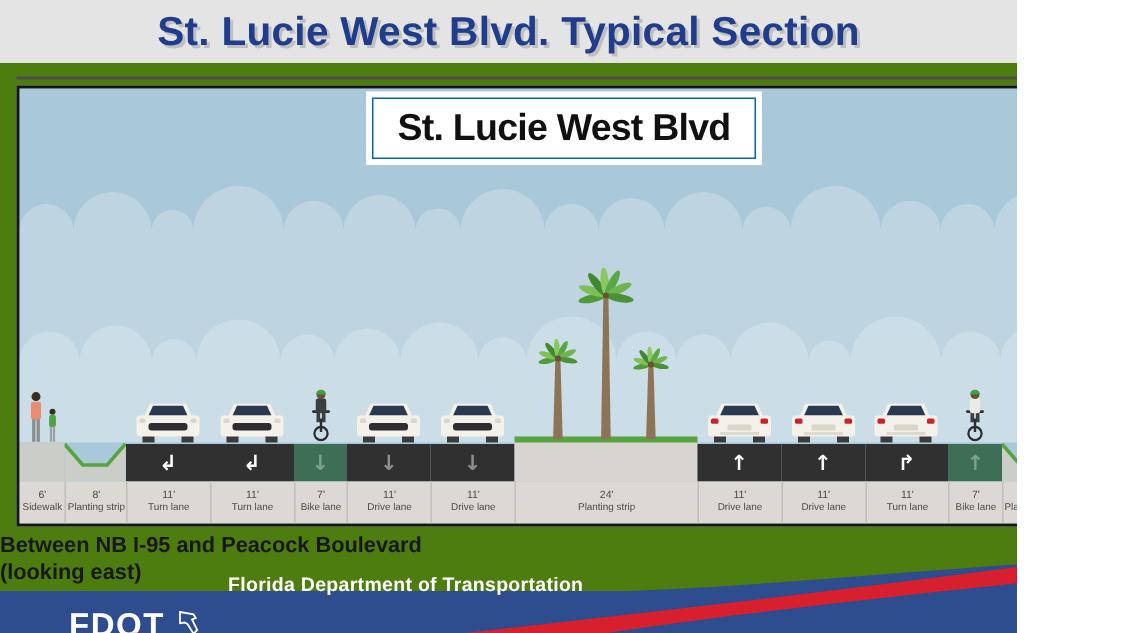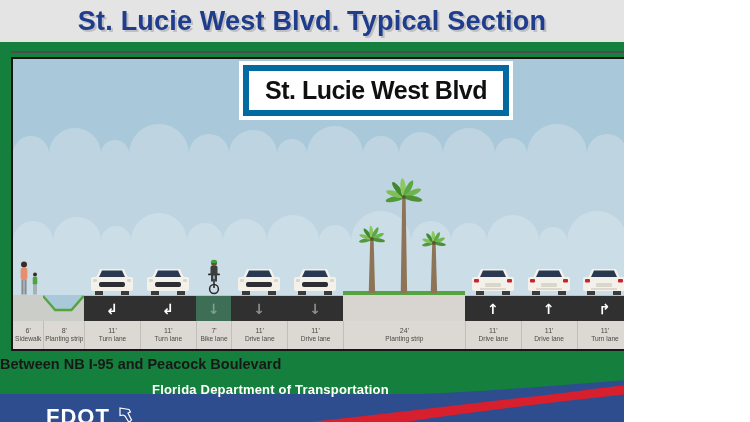--- a/index.html
+++ b/index.html
@@ -1,32 +1,32 @@
 <!DOCTYPE html>
 <html><head>
 <meta charset="utf-8">
 <style>
   html,body{margin:0;padding:0;background:#fff;}
-  .slide{position:relative;width:624px;height:422px;background:#15803d;overflow:hidden;
+  .slide{position:relative;width:678px;height:422px;background:#4d7c0f;overflow:hidden;
          font-family:"Liberation Sans",sans-serif;}
   
   .title-band{position:absolute;top:0;left:0;right:0;height:42px;background:#e4e4e4;
               display:flex;align-items:center;justify-content:center;}
   .title{font-size:27px;font-weight:bold;color:#1f3d8c;letter-spacing:.2px;
          text-shadow:2px 2px 0 #bfbfbf;white-space:nowrap;}
   .title-rule{position:absolute;top:51px;left:11px;width:728px;height:2px;background:#4d4d4d;}
   
   .diagram{position:absolute;top:57px;left:11px;width:726px;height:290px;
            border:2px solid #161616;background:#a9c9da;overflow:hidden;}
   .diagram svg{display:block;}
   #sky{position:absolute;top:0;left:0;}
   .layer{position:absolute;inset:0;}
   .seg{position:absolute;}
   .sign{position:absolute;top:6px;left:50%;transform:translateX(-50%);
-        background:#fff;border:6px solid #0369a1;box-shadow:0 0 0 4px #fff;
+        background:#fff;border:1px solid #0369a1;box-shadow:0 0 0 4px #fff;
         padding:5px 16px;z-index:5;}
   .sign-text{font-size:25px;font-weight:bold;color:#101010;letter-spacing:-.5px;white-space:nowrap;}
   .arrow{position:absolute;top:239px;height:22px;display:flex;align-items:center;justify-content:center;
          font-family:"DejaVu Sans",sans-serif;font-weight:bold;font-size:14px;line-height:1;}
   .label-band{position:absolute;left:0;top:262px;width:726px;height:28px;background:#dcd8d3;}
   .cell{position:absolute;top:0;height:100%;box-sizing:border-box;display:flex;flex-direction:column;
         align-items:center;justify-content:center;gap:2px;color:#4c4a46;overflow:hidden;}
   .cell .w{font-size:7px;line-height:1;}
   .cell .n{font-size:6.6px;line-height:1;white-space:nowrap;}
   .sep{border-left:1px solid #c2beb8;}
@@ -287,20 +287,21 @@
           <rect x="6.4" y="18.5" width="2.2" height="15" fill="#4a4f55"></rect>
         </svg>
       </div>
     <div class="sign">
       <span class="sign-text">St. Lucie West Blvd</span>
     </div>
   </div>
 
   <div class="caption">
     <div>Between NB I-95 and Peacock Boulevard</div>
+    <div>(looking east)</div>
   </div>
 
   <div class="footer">
     <svg class="footer-bg" width="750" height="62">
       <path d="M0,34 L420,34 C540,29 640,17 750,12 L750,62 L0,62 Z" fill="#2d4d8f"></path>
       <path d="M310,62 C470,44 620,27 750,8 L750,21 C640,33 510,46 405,62 Z" fill="#d71f2e"></path>
     </svg>
     <div class="fdot-logo">
       <svg width="100" height="27" viewBox="0 0 100 27">
         <text x="0" y="19" font-size="22" font-weight="900" letter-spacing="1" fill="#ffffff" font-family="Liberation Sans, sans-serif">FDOT</text>

